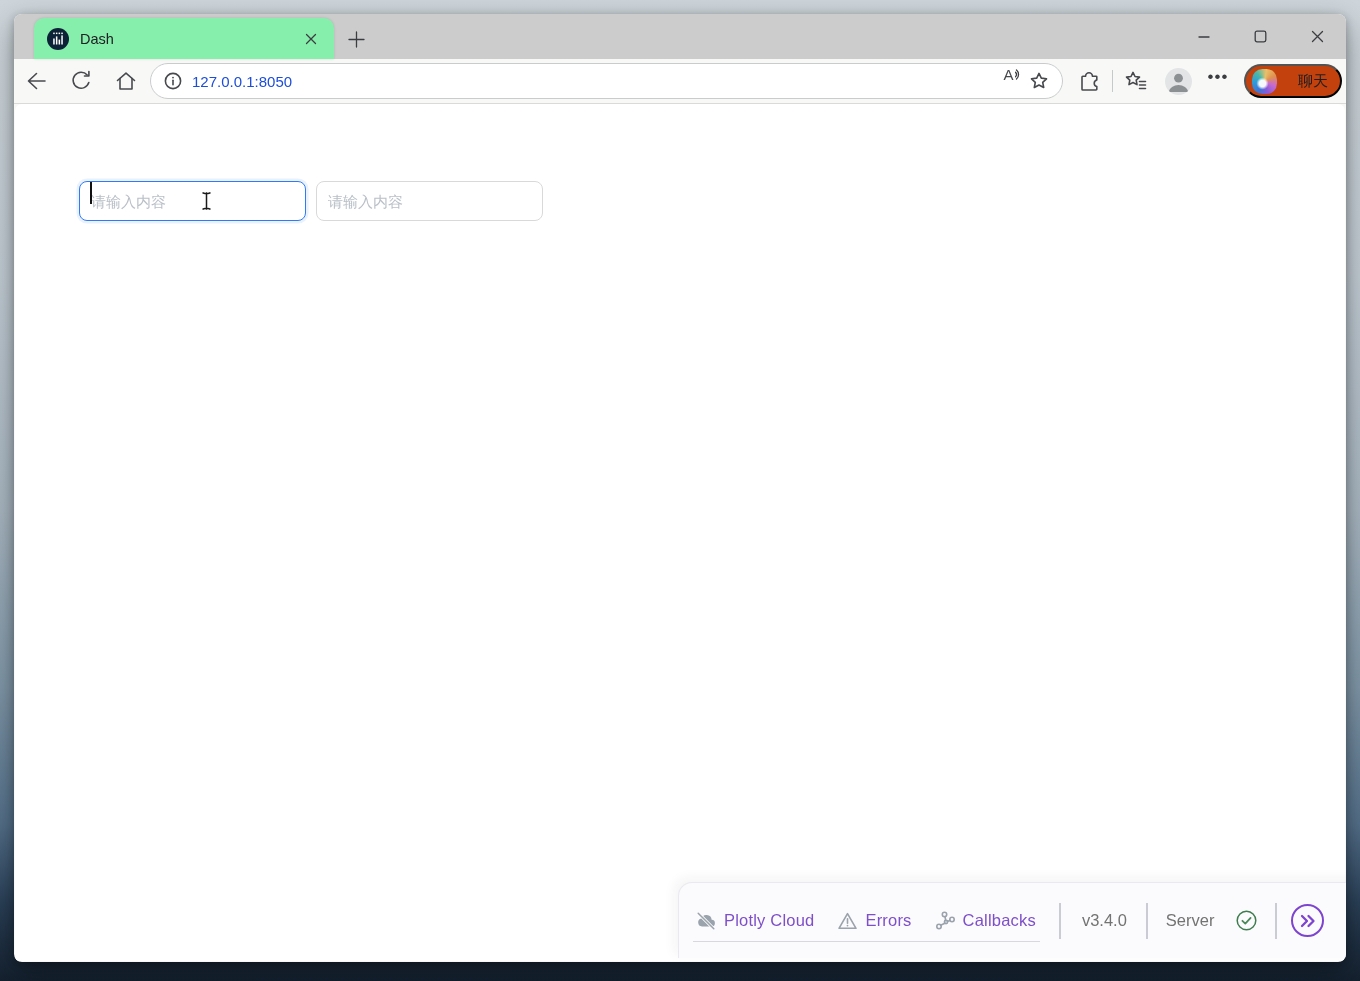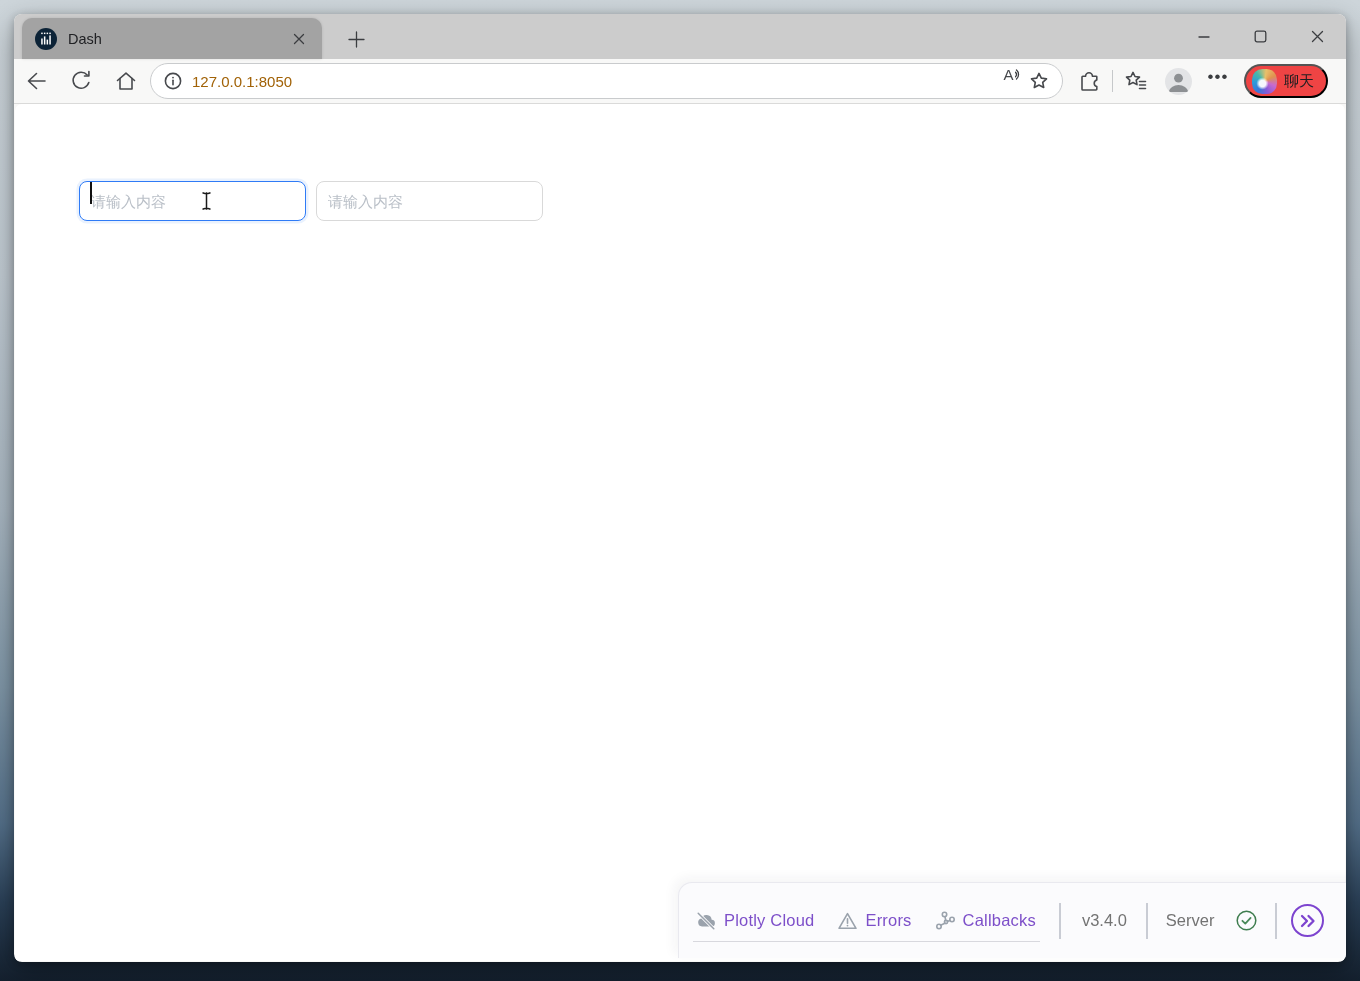--- a/index.html
+++ b/index.html
@@ -10,22 +10,22 @@
     position:relative;
   }
   .window{
     position:absolute; left:14px; top:14px; width:1332px; height:948px;
     border-radius:8px; overflow:hidden; background:#f8f8f7;
     box-shadow:0 10px 30px rgba(0,0,0,.35), 0 2px 8px rgba(0,0,0,.25);
   }
   
   .tabstrip{ position:relative; height:45px; background:#cccccc; }
   .tab{
-    position:absolute; left:8px; top:4px; width:300px; height:41px;
-    background:#a3a3a3; border-radius:10px 10px 0 0;
+    position:absolute; left:20px; top:4px; width:300px; height:41px;
+    background:#86efac; border-radius:10px 10px 0 0;
     display:flex; align-items:center; padding:0 10px 0 13px;
     box-shadow:0 0 3px rgba(0,0,0,.12);
   }
   .tab-title{ margin-left:11px; font-size:14.5px; color:#202124; flex:1; white-space:nowrap; overflow:hidden; }
   .iconbtn{ display:flex; align-items:center; justify-content:center; background:none; border:none; cursor:default; }
   .tab-close{ width:26px; height:26px; border-radius:6px; }
   .newtab{ position:absolute; left:326px; top:9px; width:32px; height:32px; border-radius:6px; }
   .win-controls{ position:absolute; right:0; top:0; height:45px; display:flex; }
   .win-btn{ width:57px; height:45px; display:flex; align-items:center; justify-content:center; }
   svg.stroke{ fill:none; stroke:#47494d; stroke-width:1.6; stroke-linecap:round; stroke-linejoin:round; }
@@ -35,31 +35,31 @@
     height:45px; background:#f8f8f7; border-bottom:1px solid #dadad9;
     display:flex; align-items:center; padding:0 8px 0 8px;
   }
   .navbtn{ width:28px; height:28px; border-radius:6px; flex:none; }
   .navbtn + .navbtn{ margin-left:17px; }
   .addressbar{
     margin-left:10px; flex:none; width:913px; height:36px; background:#ffffff;
     border:1px solid #c9cbcd; border-radius:18px; display:flex; align-items:center;
     padding:0 10px 0 12px;
   }
-  .url{ margin-left:9px; font-size:15px; color:#a16207; flex:1; white-space:nowrap; }
+  .url{ margin-left:9px; font-size:15px; color:#1d4ed8; flex:1; white-space:nowrap; }
   .pillicon{ width:26px; height:26px; border-radius:50%; flex:none; }
   .readaloud{ display:flex; align-items:flex-start; gap:1px; }
   .readaloud .a{ font-size:15px; color:#47494d; line-height:14px; }
   .tb-divider{ width:1px; height:22px; background:#c6c8ca; margin-left:9px; flex:none; }
   .ext{ margin-left:12px; } .favlist{ margin-left:9px; } .avatarwrap{ margin-left:15px; } .more{ margin-left:12px; }
   .avatar{ width:27px; height:27px; border-radius:50%; background:#e3e4e6; overflow:hidden; flex:none; }
   .dots{ font-size:17px; color:#3b3d40; letter-spacing:1px; line-height:10px; padding-bottom:8px; }
   .copilot{
     margin-left:12px; height:34px; min-width:82px; border-radius:17px;
-    background:#ef4444; display:flex; align-items:center; gap:7px; padding:0 12px 0 6px; flex:none;
+    background:#c2410c; display:flex; align-items:center; gap:21px; padding:0 12px 0 6px; flex:none;
   }
   .copilot-blob{
     width:25px; height:25px; border-radius:42%; flex:none;
     background:
       radial-gradient(circle at 42% 58%, rgba(255,255,255,.95) 0 16%, rgba(255,255,255,0) 30%),
       conic-gradient(from 215deg,#3a78d8,#2f9bd8,#49b8a8,#e8c06a,#e0914f,#c86ad0,#8a5ad8,#3a78d8);
   }
   .copilot-label{ font-size:15px; color:#1d1e20; white-space:nowrap; }
   
   .page{

